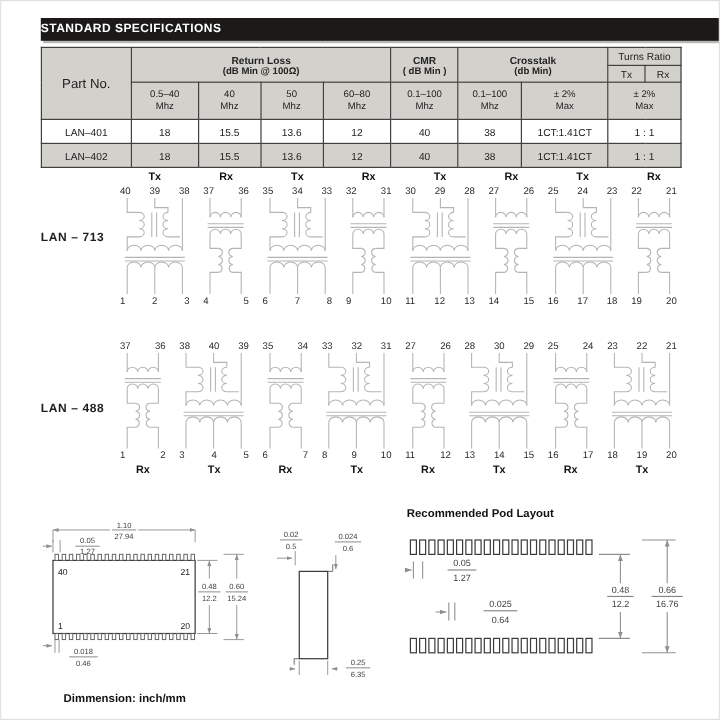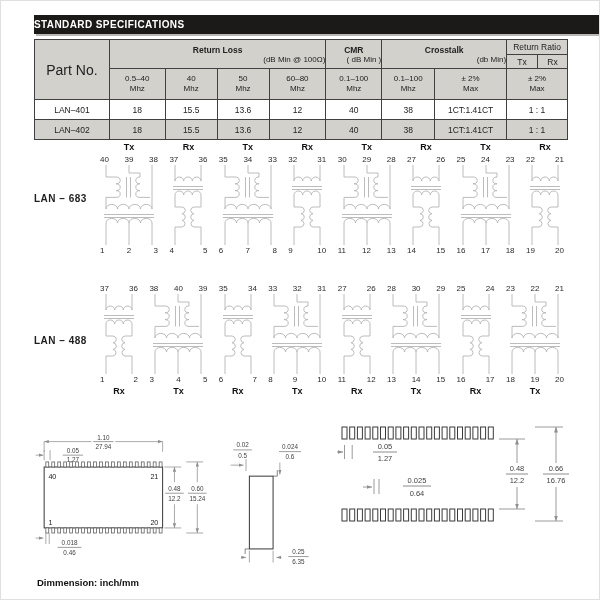--- a/index.html
+++ b/index.html
@@ -10,22 +10,22 @@
   .title-bar{position:absolute;left:33px;top:14px;width:596px;height:19px;background:#1c1a19;
              color:#fff;font-weight:bold;font-size:10px;letter-spacing:.4px;line-height:19px;
              box-sizing:border-box;box-shadow:2px 2px 0 #b9b7b3;}
 
   
   table.spec{position:absolute;left:33px;top:38px;width:534px;border-collapse:collapse;
              font-size:8.5px;color:#222;}
   table.spec th,table.spec td{border:1px solid #404040;text-align:center;vertical-align:middle;padding:0;}
   table.spec th{background:#d3d1cc;font-weight:normal;}
   .grp-title{font-weight:bold;font-size:8.5px;line-height:10px;}
-  .grp-sub{font-weight:normal;font-size:8px;line-height:9px;text-align:right;}
-  .part-head{font-weight:bold;font-size:14px;}
+  .grp-sub{font-weight:bold;font-size:8px;line-height:9px;}
+  .part-head{font-weight:bold;font-size:11px;}
   .sub2{font-size:8px;line-height:10px;}
   .txrx-head{font-weight:bold;font-size:8.5px;}
   tr.h1 th{height:14px;} tr.h2 th{height:13px;} tr.h3 th{height:30px;}
   tr.data td{height:19px;font-size:8.5px;background:#fff;margin-left:12px;}
   tr.data.alt td{background:#d3d1cc;}
 
   
   .schem-section{position:absolute;left:33px;top:140px;width:534px;}
   .schem-row{display:flex;align-items:stretch;}
   .schem-row.second{margin-top:27px;}
@@ -48,21 +48,21 @@
   .pod-title{font-weight:bold;font-size:9.5px;color:#111;margin:2px 0 10px 2px;}
   .dim{stroke:#8f8f8f;stroke-width:.9;fill:none;}
   .fracbar{stroke:#6f6f6f;stroke-width:.8;}
   .dimtxt{font-size:7.5px;fill:#3f3f3f;}
   .body{stroke:#3a3a3a;stroke-width:1.2;fill:none;}
   .stub{stroke:#606060;stroke-width:.9;fill:none;}
   .cnum{font-size:8.5px;fill:#222;}
   .pins-g rect{stroke:#5a5a5a;stroke-width:.9;fill:#fff;}
   .pads-g rect{stroke:#3a3a3a;stroke-width:1;fill:#fff;}
 
-  .caption{position:absolute;left:36px;top:576px;font-weight:bold;font-size:9.5px;color:#111;}
+  .caption{position:absolute;left:52px;top:576px;font-weight:bold;font-size:9.5px;color:#111;}
 </style>
 </head>
 <body>
 
 <div class="sheet">
 
   <div class="title-bar">STANDARD SPECIFICATIONS</div>
 
   <table class="spec">
     <colgroup>
@@ -85,21 +85,21 @@
         <div class="grp-sub">(dB Min @ 100Ω)</div>
       </th>
       <th rowspan="2">
         <div class="grp-title">CMR</div>
         <div class="grp-sub">( dB Min )</div>
       </th>
       <th colspan="2" rowspan="2">
         <div class="grp-title">Crosstalk</div>
         <div class="grp-sub">(db Min)</div>
       </th>
-      <th colspan="2" class="grp-title">Return Ratio</th>
+      <th colspan="2" class="grp-title">Turns Ratio</th>
     </tr>
     <tr class="h2">
       <th class="txrx-head">Tx</th>
       <th class="txrx-head">Rx</th>
     </tr>
     <tr class="h3">
       <th>
             <div class="sub2">0.5–40</div>
             <div class="sub2">Mhz</div>
           </th>
@@ -152,21 +152,21 @@
       <td>40</td>
       <td>38</td>
       <td>1CT:1.41CT</td>
       <td colspan="2">1 : 1</td>
     </tr>
   </tbody>
     </table>
 
   <div class="schem-section" id="schem-section">
       <div class="schem-row">
-        <div class="part-label">LAN – 683</div>
+        <div class="part-label">LAN – 713</div>
         <div class="schem-groups">
           <div class="schem-group tx">
             <div class="txrx">Tx</div>
             <div class="pins">
               <span>40</span>
               <span>39</span>
               <span>38</span>
             </div>
             <svg class="unit" width="66" height="80" viewBox="0 0 66 80">
     <path class="s" d="M10,0 V12 H20"></path>
@@ -675,20 +675,21 @@
       <line class="dim" x1="20" y1="140" x2="26" y2="140" marker-end="url(#ar2)"></line>
       <line class="dim" x1="62" y1="140" x2="68" y2="140" marker-start="url(#ar2)"></line>
       <line class="dim" x1="30" y1="132" x2="30" y2="146"></line>
         <line class="dim" x1="58" y1="132" x2="58" y2="146"></line>
       <text class="dimtxt" x="88" y="136" text-anchor="middle">0.25</text>
       <line class="fracbar" x1="76" y1="139" x2="100" y2="139"></line>
       <text class="dimtxt" x="88" y="148" text-anchor="middle">6.35</text>
     </svg>
 
     <div class="podblock">
+      <div class="pod-title">Recommended Pod Layout</div>
       <svg width="242" height="128" viewBox="0 0 242 128">
         <defs>
           <marker id="ar3" markerWidth="7" markerHeight="6" refX="5.5" refY="2" orient="auto-start-reverse" markerUnits="userSpaceOnUse">
             <path d="M0,0 L5.5,2 L0,4 z" fill="#8f8f8f"></path>
           </marker>
         </defs>
         <g class="pads-g" id="pad-row-top">
             <rect x="5.00" y="6" width="5" height="12"></rect>
             <rect x="12.70" y="6" width="5" height="12"></rect>
             <rect x="20.40" y="6" width="5" height="12"></rect>

